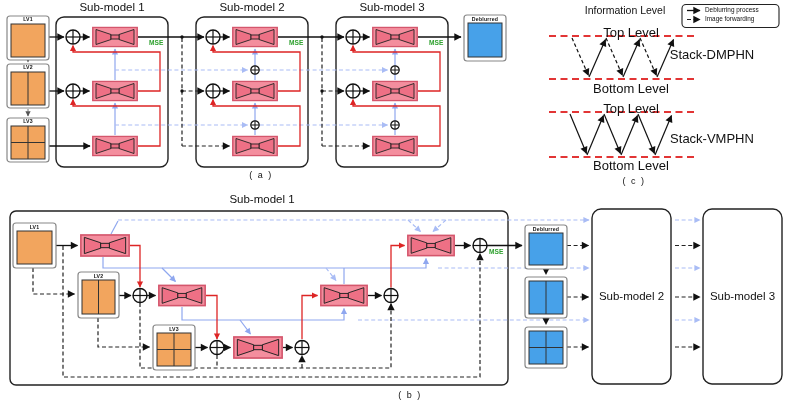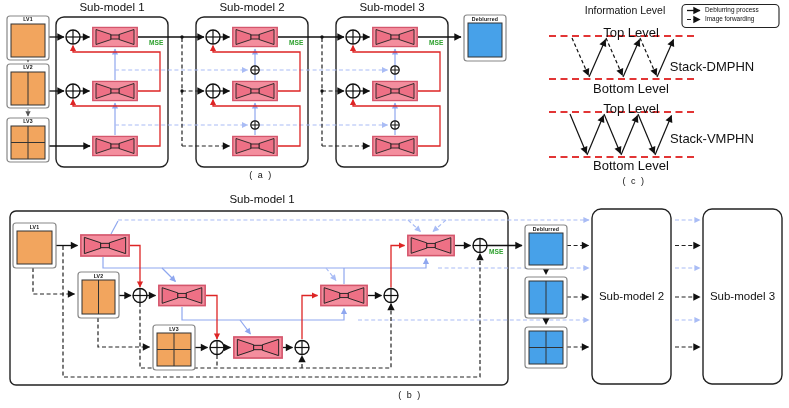--- a/index.html
+++ b/index.html
@@ -322,21 +322,21 @@
 <div class="lbl mse" style="left:149px;top:39.5px">MSE</div>
 <div class="lbl mse" style="left:289px;top:39.5px">MSE</div>
 <div class="lbl mse" style="left:429px;top:39.5px">MSE</div>
 <div class="lbl ctr t9" style="left:261px;top:171px">( a )</div>
 
 <div class="lbl ctr t10" style="left:625px;top:5px">Information Level</div>
 <div class="lbl t6" style="left:705px;top:7px">Deblurring process</div>
 <div class="lbl t6" style="left:705px;top:16px">Image forwarding</div>
 <div class="lbl ctr t7" style="left:631px;top:25.5px">Top Level</div>
 <div class="lbl ctr t7" style="left:631px;top:81.5px">Bottom Level</div>
-<div class="lbl ctr t7" style="left:712px;top:60px">Stack-DMPHN</div>
+<div class="lbl ctr t7" style="left:712px;top:48px">Stack-DMPHN</div>
 <div class="lbl ctr t7" style="left:631px;top:101.5px">Top Level</div>
 <div class="lbl ctr t7" style="left:631px;top:159px">Bottom Level</div>
 <div class="lbl ctr t7" style="left:712px;top:131.5px">Stack-VMPHN</div>
 <div class="lbl ctr t9" style="left:634px;top:177px">( c )</div>
 
 <div class="lbl ctr t11" style="left:262px;top:194px">Sub-model 1</div>
 <div class="lbl ctr t5" style="left:34.5px;top:224.5px">LV1</div>
 <div class="lbl ctr t5" style="left:98.5px;top:273.5px">LV2</div>
 <div class="lbl ctr t5" style="left:174px;top:326.5px">LV3</div>
 <div class="lbl ctr t5" style="left:546px;top:226.5px">Deblurred</div>

